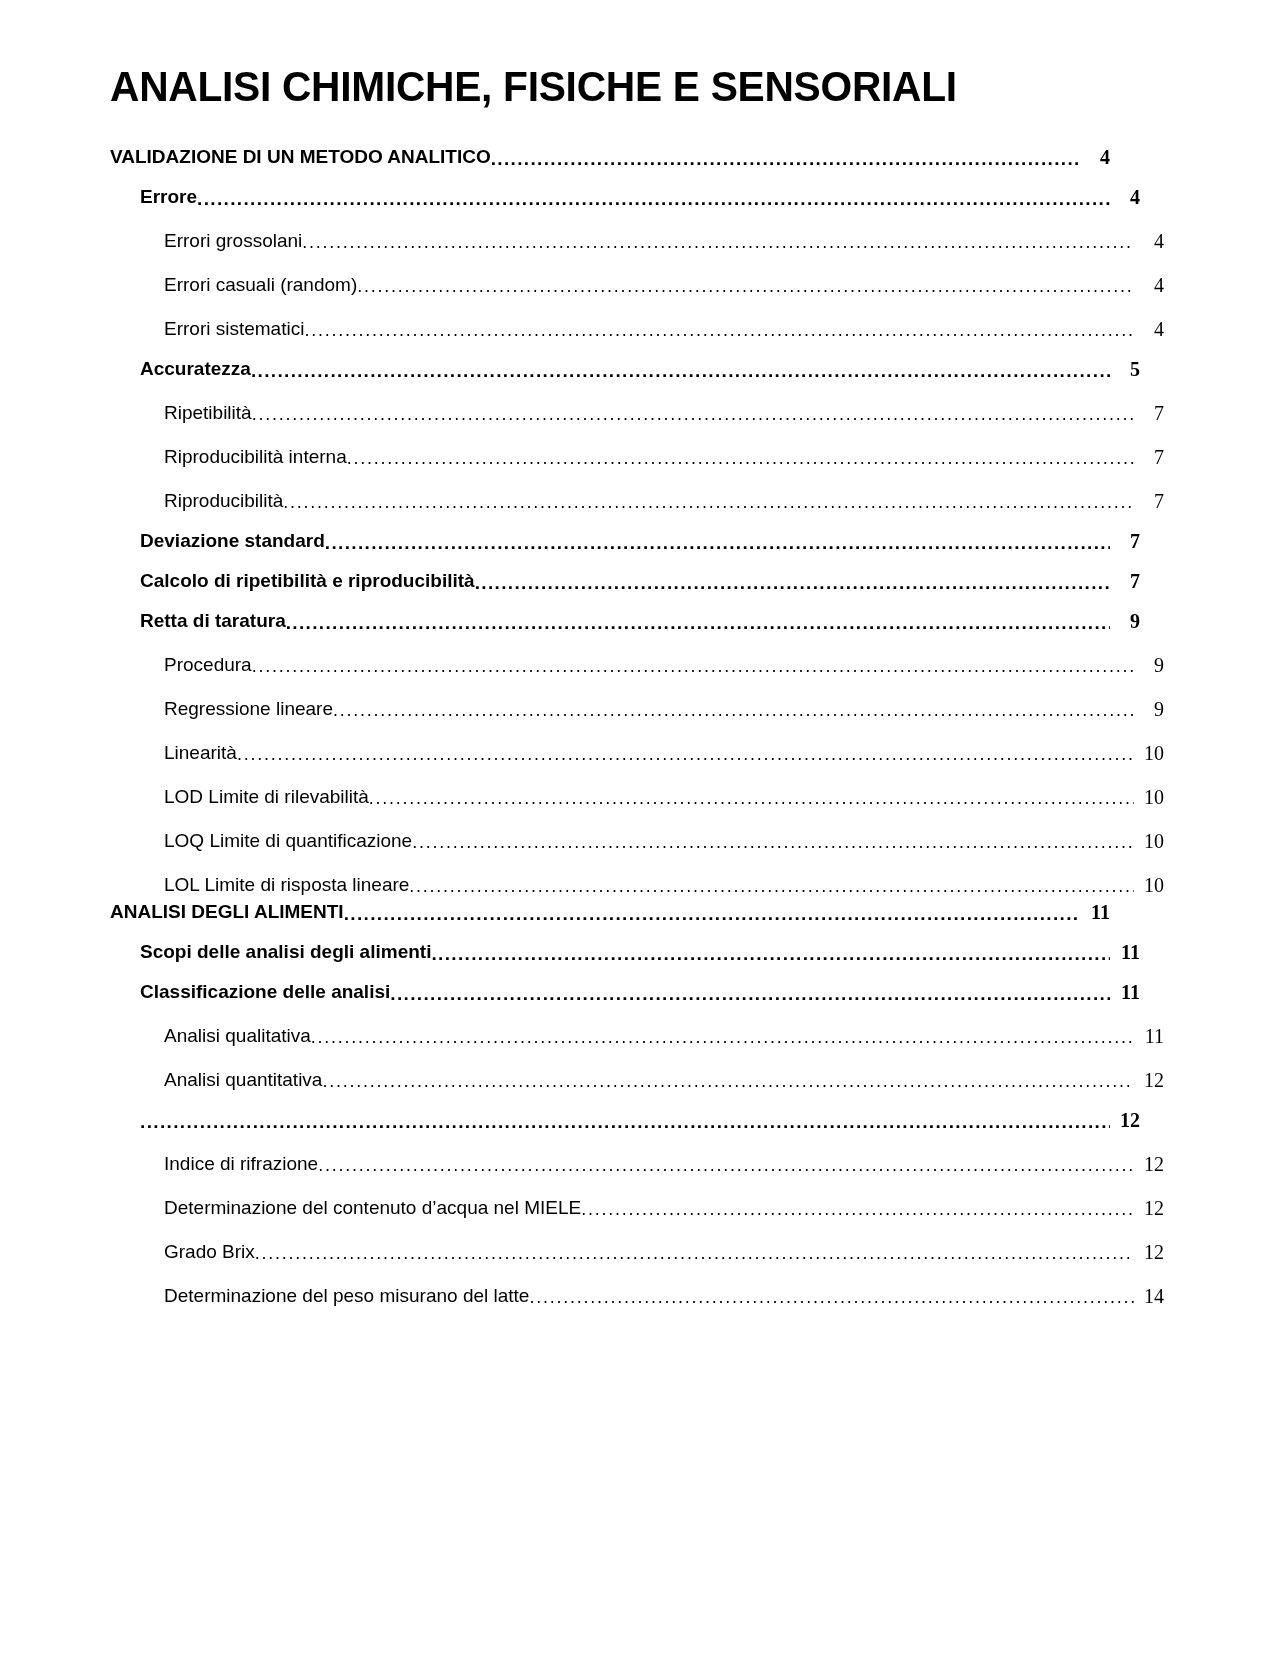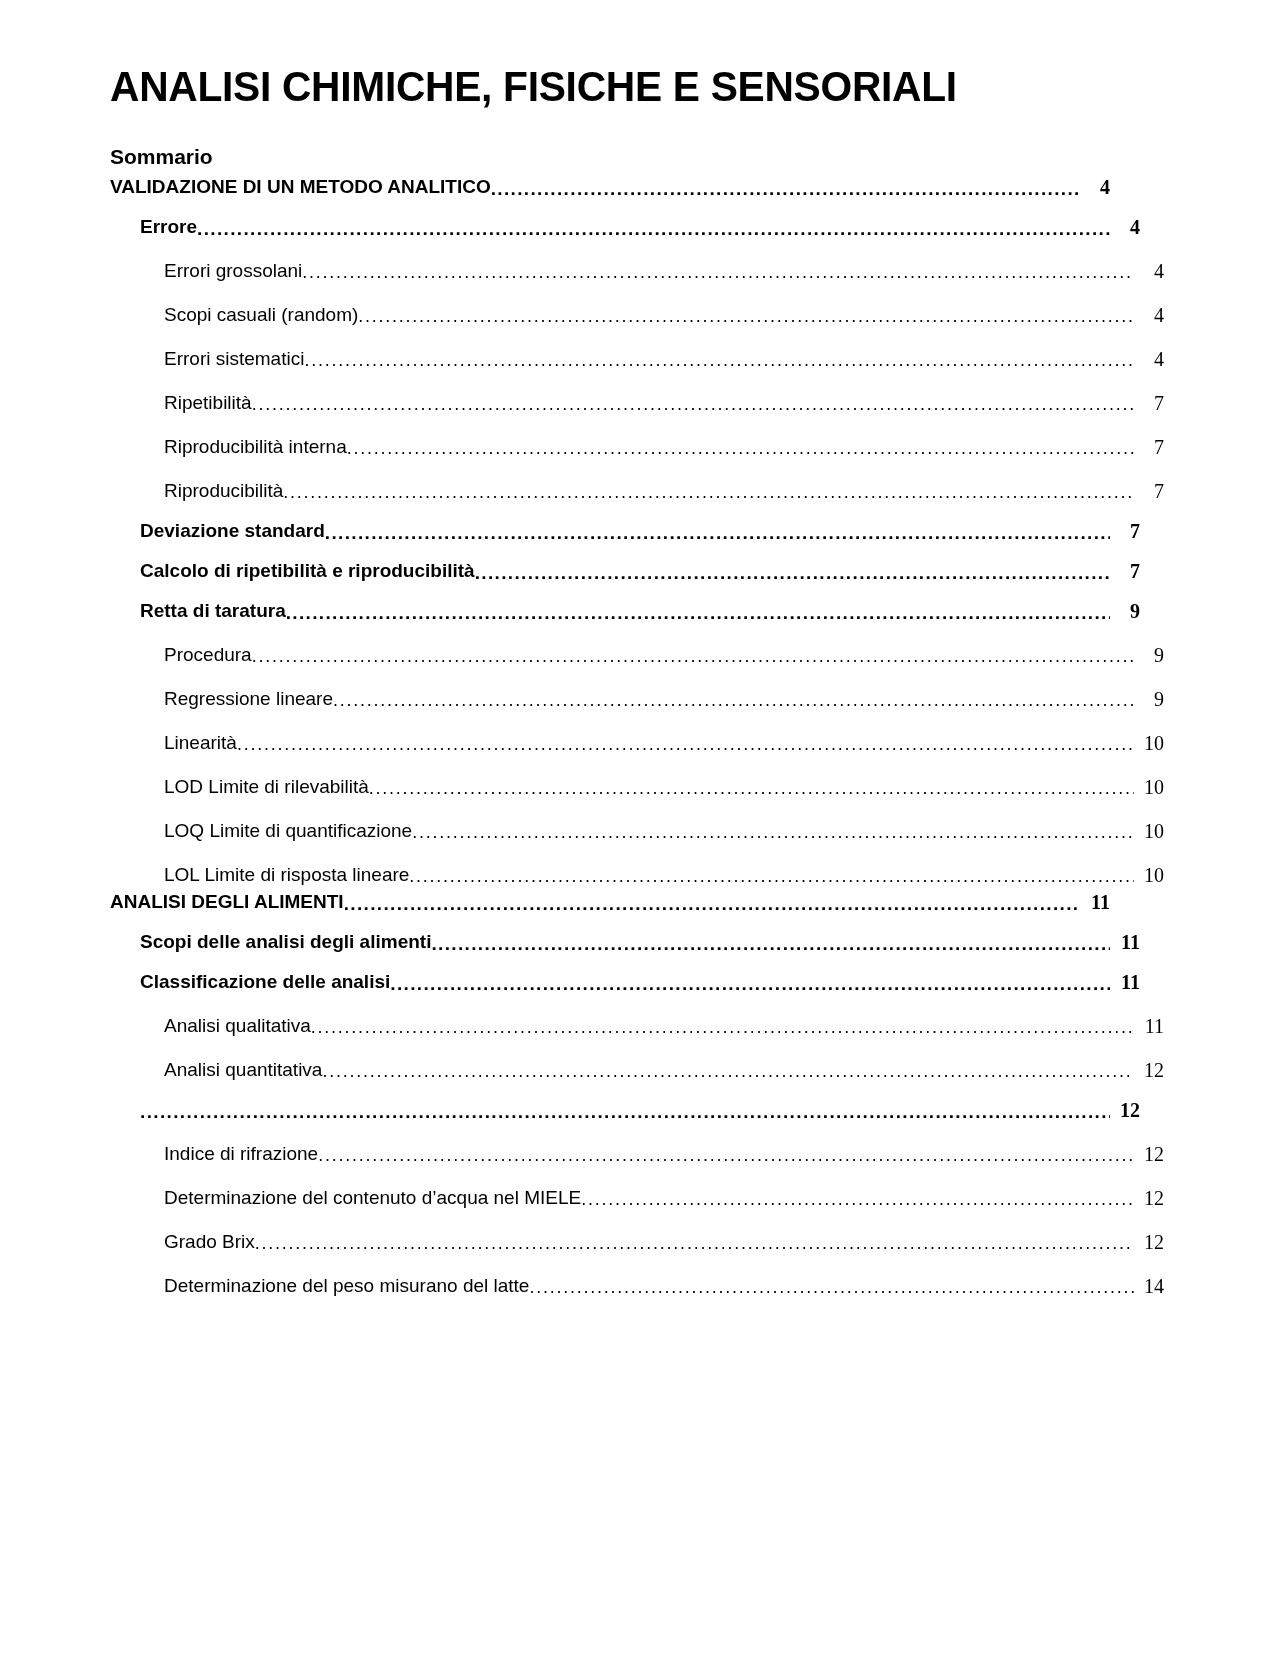--- a/index.html
+++ b/index.html
@@ -98,47 +98,51 @@
 
   .lvl1.first { margin-top: 0; }
 </style>
 </head>
 <body>
 
 <div class="page">
 
   <h1 class="doc-title">ANALISI CHIMICHE, FISICHE E SENSORIALI</h1>
 
-  <div class="sommario-heading">Sommario</div>
 
   <div class="toc" id="toc-root">
       <div class="toc-row lvl1 first">
         <span class="toc-label">VALIDAZIONE DI UN METODO ANALITICO</span>
         <span class="toc-leader"></span>
         <span class="toc-page">4</span>
       </div>
       <div class="toc-row lvl2">
         <span class="toc-label">Errore</span>
         <span class="toc-leader"></span>
         <span class="toc-page">4</span>
       </div>
       <div class="toc-row lvl3">
         <span class="toc-label">Errori grossolani</span>
         <span class="toc-leader"></span>
         <span class="toc-page">4</span>
       </div>
       <div class="toc-row lvl3">
-        <span class="toc-label">Scopi casuali (random)</span>
+        <span class="toc-label">Errori casuali (random)</span>
         <span class="toc-leader"></span>
         <span class="toc-page">4</span>
       </div>
       <div class="toc-row lvl3">
         <span class="toc-label">Errori sistematici</span>
         <span class="toc-leader"></span>
         <span class="toc-page">4</span>
+      </div>
+      <div class="toc-row lvl2">
+        <span class="toc-label">Accuratezza</span>
+        <span class="toc-leader"></span>
+        <span class="toc-page">5</span>
       </div>
       <div class="toc-row lvl3">
         <span class="toc-label">Ripetibilità </span>
         <span class="toc-leader"></span>
         <span class="toc-page">7</span>
       </div>
       <div class="toc-row lvl3">
         <span class="toc-label">Riproducibilità interna</span>
         <span class="toc-leader"></span>
         <span class="toc-page">7</span>

